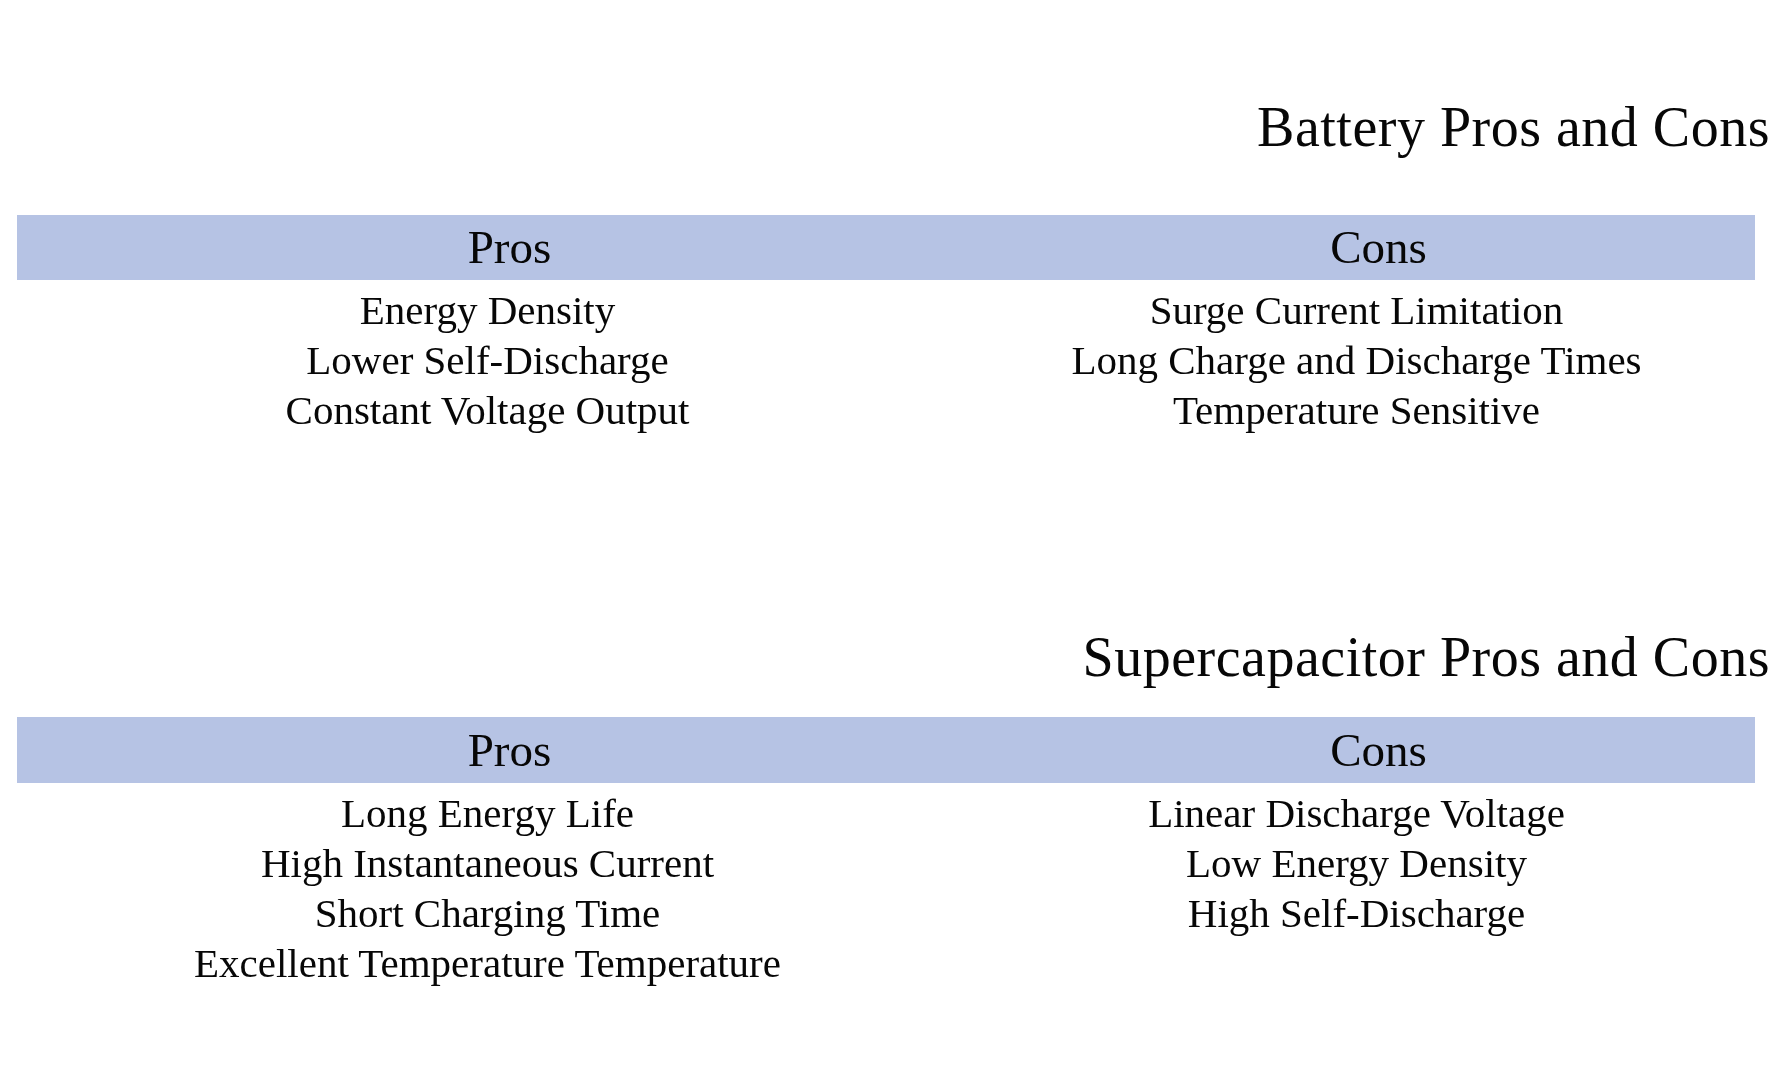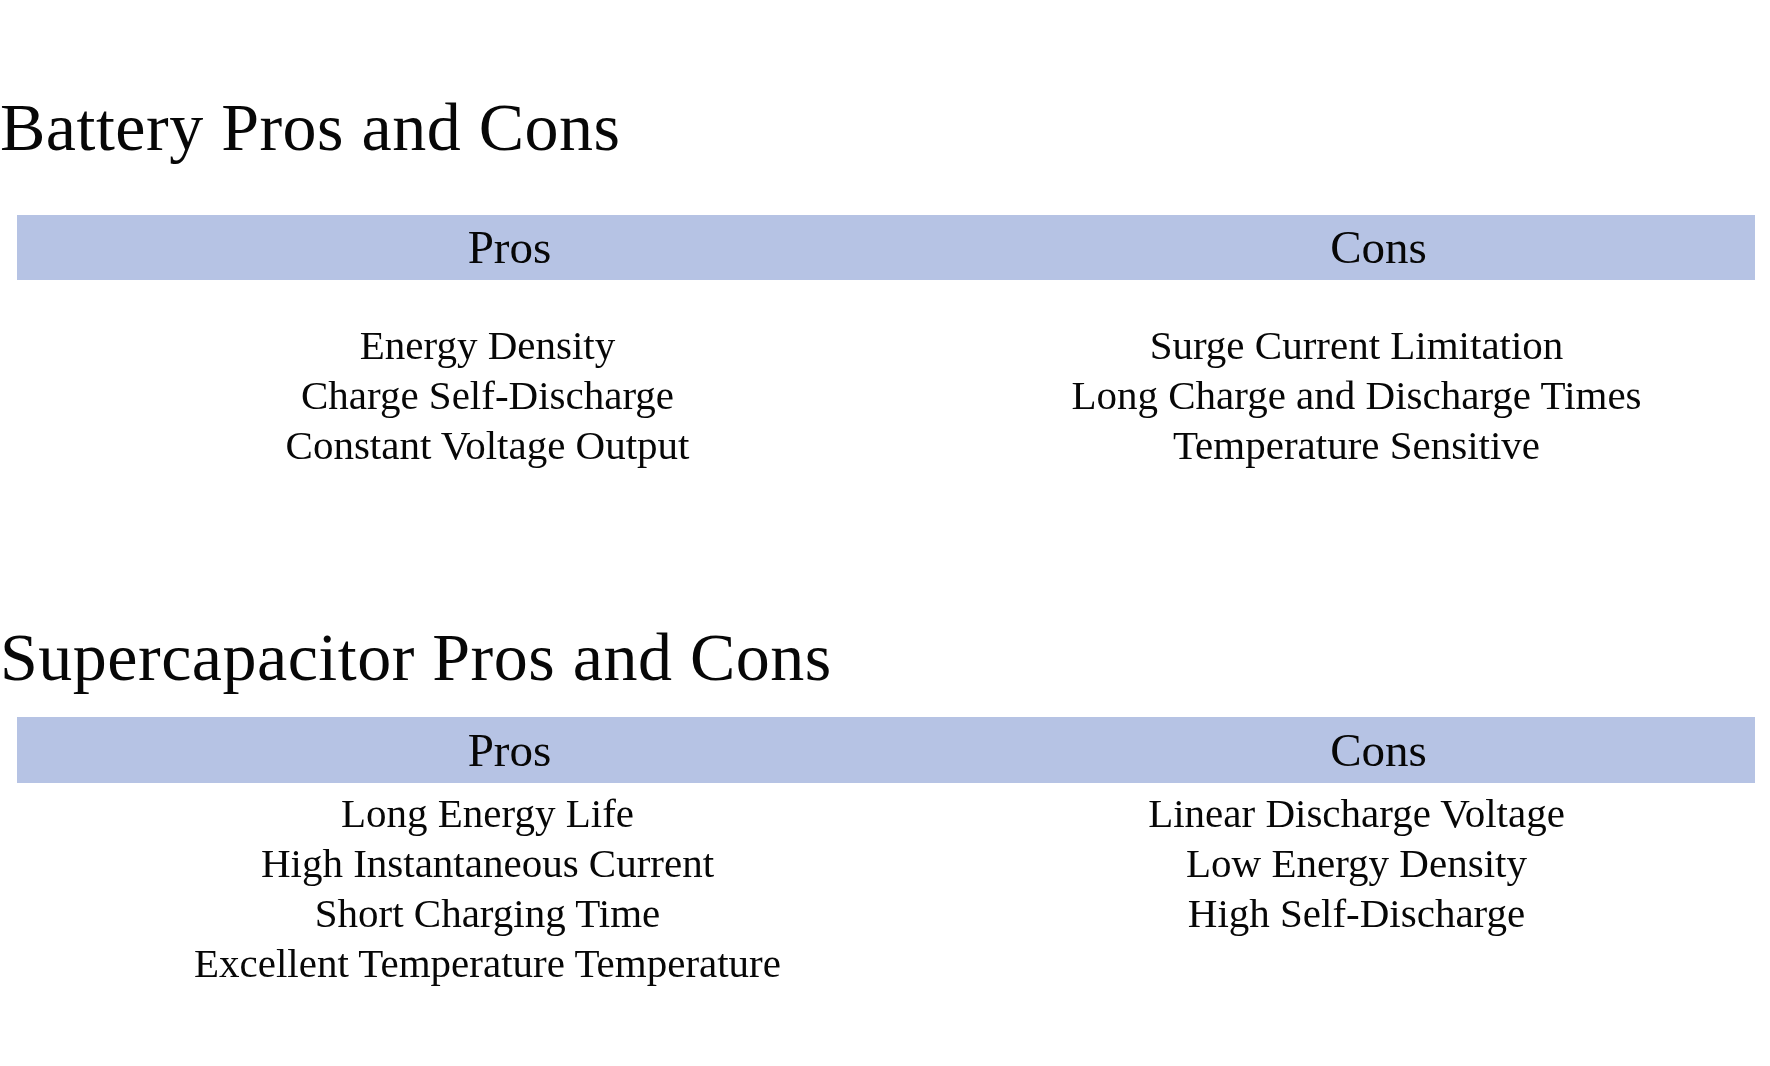--- a/index.html
+++ b/index.html
@@ -13,22 +13,22 @@
     height: 1066px;
     background: #ffffff;
     overflow: hidden;
     font-family: "Liberation Serif", "DejaVu Serif", serif;
     color: #070707;
   }
   .slide-title {
     position: absolute;
     left: 0;
     width: 100%;
-    text-align: left;
-    font-size: 68px;
+    text-align: right;
+    font-size: 56px;
     line-height: 70px;
     font-weight: 400;
     letter-spacing: 0.5px;
     white-space: nowrap;
   }
   .title-battery { top: 92px; }
   .title-supercap { top: 610px; margin-top: 12px; }
 
   .header-bar {
     position: absolute;
@@ -58,42 +58,42 @@
   .col-body {
     position: absolute;
     width: 869px;
     box-sizing: border-box;
     padding-left: 72px;
     text-align: center;
     font-size: 41px;
     line-height: 50px;
     white-space: nowrap;
   }
-  .body-battery { top: 285px; margin-top: 35px; }
+  .body-battery { top: 285px; }
   .body-supercap { top: 788px; }
   .col-left  { left: 17px; }
   .col-right { left: 886px; }
 
   .cell-line { height: 50px; }
 </style>
 </head>
 <body>
 
 <div class="slide">
 
   <div class="slide-title title-battery">Battery Pros and Cons</div>
 
   <div class="header-bar bar-battery">
     <div class="header-cell">Pros</div>
     <div class="header-cell">Cons</div>
   </div>
 
   <div class="col-body body-battery col-left">
     <div class="cell-line">Energy Density</div>
-    <div class="cell-line">Charge Self-Discharge</div>
+    <div class="cell-line">Lower Self-Discharge</div>
     <div class="cell-line">Constant Voltage Output</div>
   </div>
 
   <div class="col-body body-battery col-right">
     <div class="cell-line">Surge Current Limitation</div>
     <div class="cell-line">Long Charge and Discharge Times</div>
     <div class="cell-line">Temperature Sensitive</div>
   </div>
 
   <div class="slide-title title-supercap">Supercapacitor Pros and Cons</div>

